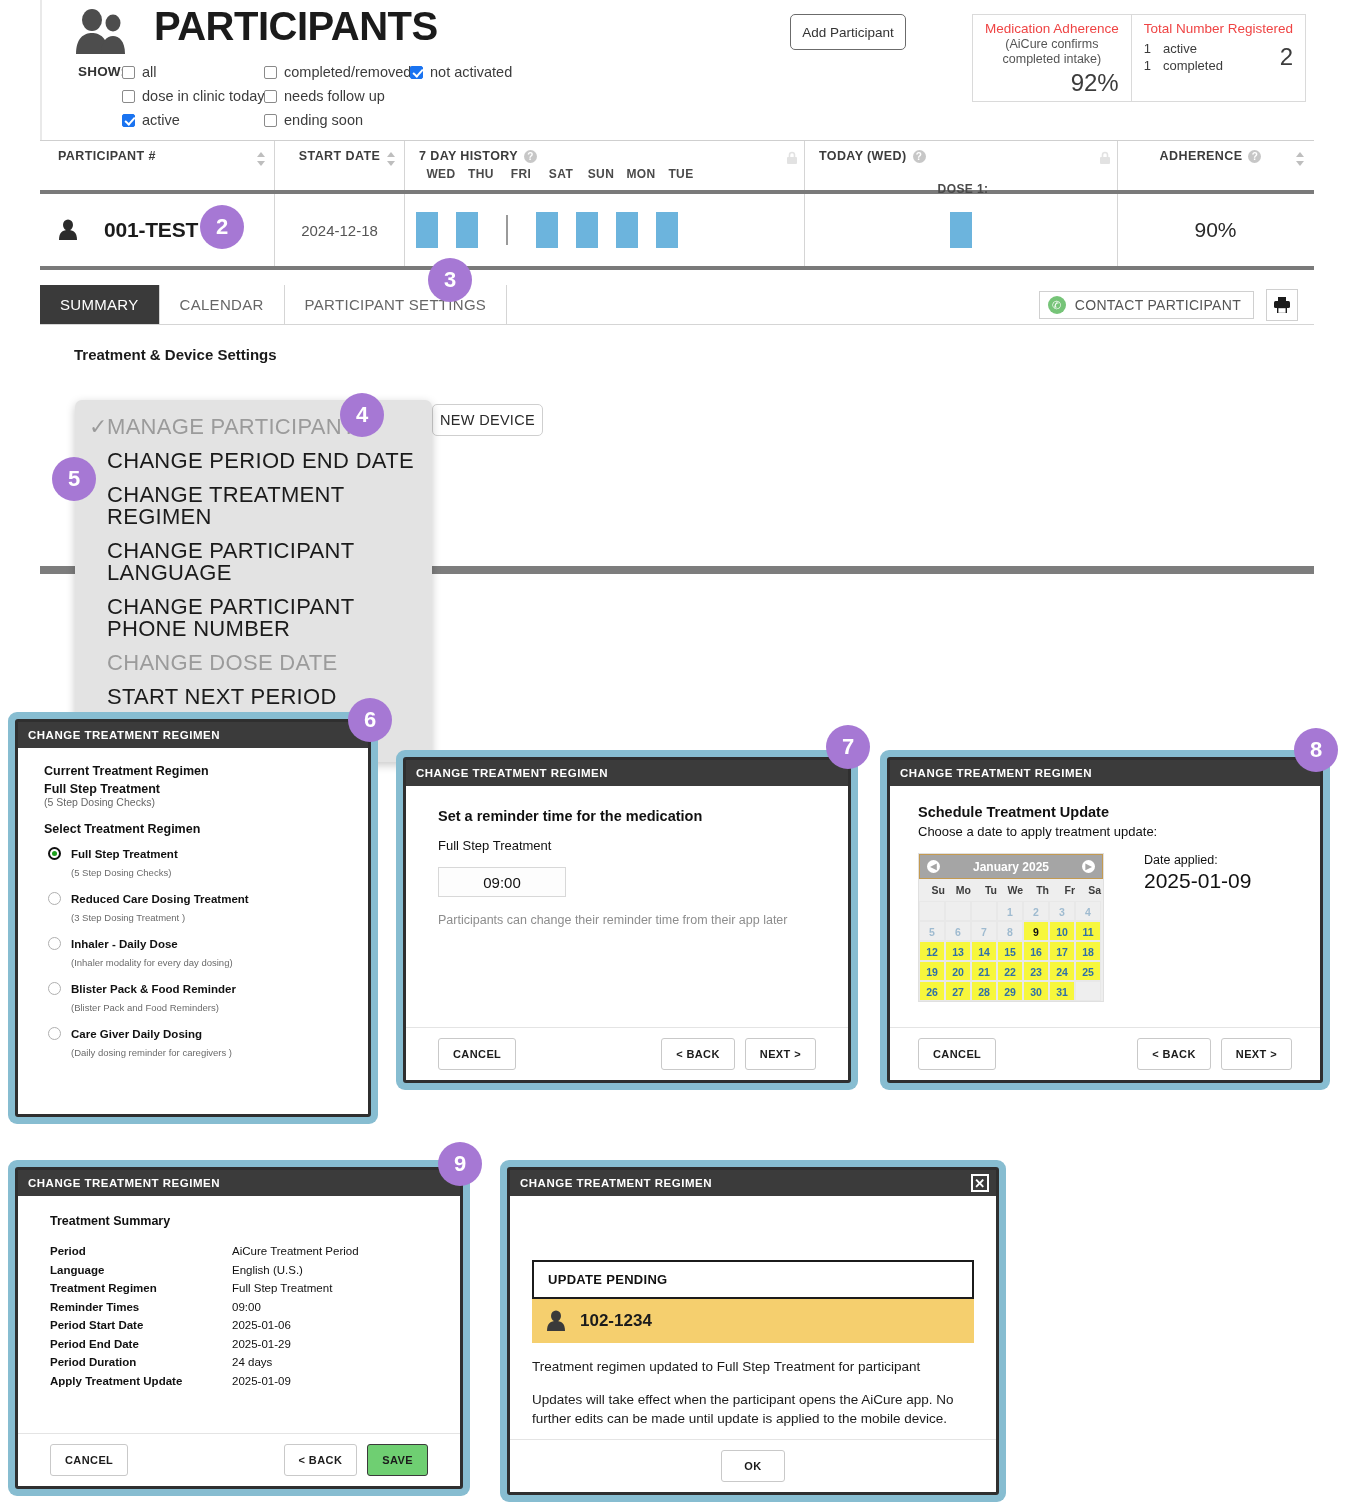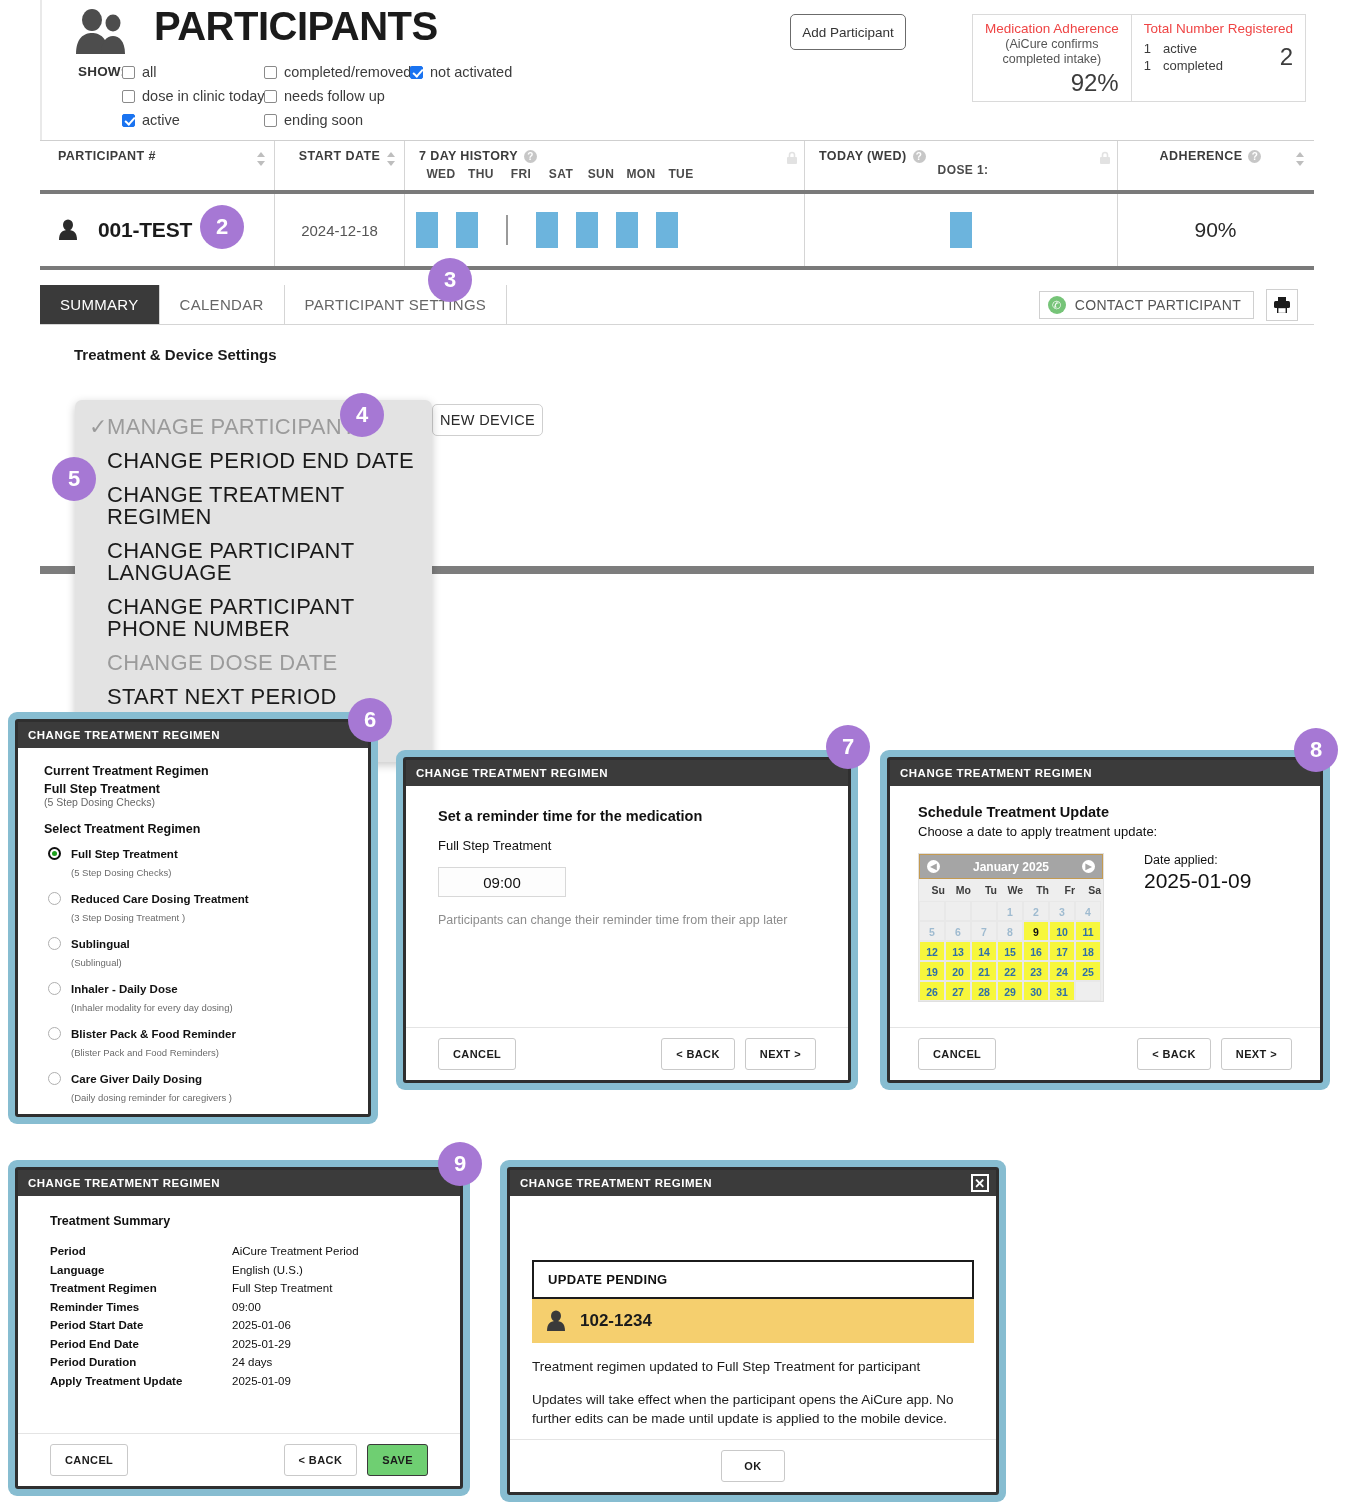--- a/index.html
+++ b/index.html
@@ -73,27 +73,27 @@
   .th-c-part { width:235px; }
   .th-c-start { width:130px; text-align:center; padding-left:10px;}
   .th-c-start .th-label{ justify-content:center; }
   .th-c-hist { width:400px; }
   .th-c-today { width:313px; }
   .th-c-adh { width:195px; }
   .sort-ico { position:absolute; right:8px; top:11px; width:10px; height:14px; opacity:.55;}
   .lock-ico { position:absolute; right:6px; top:10px; width:12px; height:14px; opacity:.4;}
   .dow-row { display:flex; margin-top:4px; padding-left:2px;}
   .dow { width:40px; text-align:center; font-size:12px; font-weight:bold; letter-spacing:0.4px; color:#4a4a4a;}
-  .dose1 { text-align:center; font-size:12px; font-weight:bold; letter-spacing:0.4px; color:#4a4a4a; margin-top:0;}
+  .dose1 { text-align:center; font-size:12px; font-weight:bold; letter-spacing:0.4px; color:#4a4a4a; margin-top:19px;}
   .th-help { width:13px;height:13px;border-radius:50%;background:#c7c7c7;color:#fff;font-size:10px;font-weight:bold;display:inline-flex;align-items:center;justify-content:center;}
 
   .tbl-row { display:flex; height:76px; align-items:stretch; border-bottom:4px solid #7a7a7a; }
   .td { border-right:1px solid #d5d5d5; display:flex; align-items:center; }
   .td:last-child { border-right:none; }
-  .td-part { width:235px; padding-left:18px; gap:20px; }
+  .td-part { width:235px; padding-left:18px; gap:26px; }
   .pid { font-size:21px; font-weight:bold; color:#1b1b1b; letter-spacing:-0.2px;}
   .td-start { width:130px; justify-content:center; font-size:15px; color:#555; }
   .td-hist { width:400px; position:relative; }
   .td-today { width:313px; justify-content:center; }
   .td-adh { width:195px; justify-content:center; font-size:21px; color:#2a2a2a;}
   .bars { display:flex; padding-left:2px; align-items:center;}
   .barcell { width:40px; display:flex; justify-content:center; align-items:center; height:36px;}
   .bar { width:22px; height:36px; background:#6cb4dd; }
   .bar.none { width:2px; height:30px; background:#9a9a9a; }
 
@@ -424,25 +424,20 @@
 
         <div class="radio-row">
           <span class="radio sel"></span>
           <span><span class="rlab">Full Step Treatment</span><br>
                 <span class="rsub">(5 Step Dosing Checks)</span></span>
         </div>
         <div class="radio-row">
           <span class="radio"></span>
           <span><span class="rlab">Reduced Care Dosing Treatment</span><br>
                 <span class="rsub">(3 Step Dosing Treatment )</span></span>
-        </div>
-        <div class="radio-row">
-          <span class="radio"></span>
-          <span><span class="rlab">Sublingual</span><br>
-                <span class="rsub">(Sublingual)</span></span>
         </div>
         <div class="radio-row">
           <span class="radio"></span>
           <span><span class="rlab">Inhaler - Daily Dose</span><br>
                 <span class="rsub">(Inhaler modality for every day dosing)</span></span>
         </div>
         <div class="radio-row">
           <span class="radio"></span>
           <span><span class="rlab">Blister Pack &amp; Food Reminder</span><br>
                 <span class="rsub">(Blister Pack and Food Reminders)</span></span>

